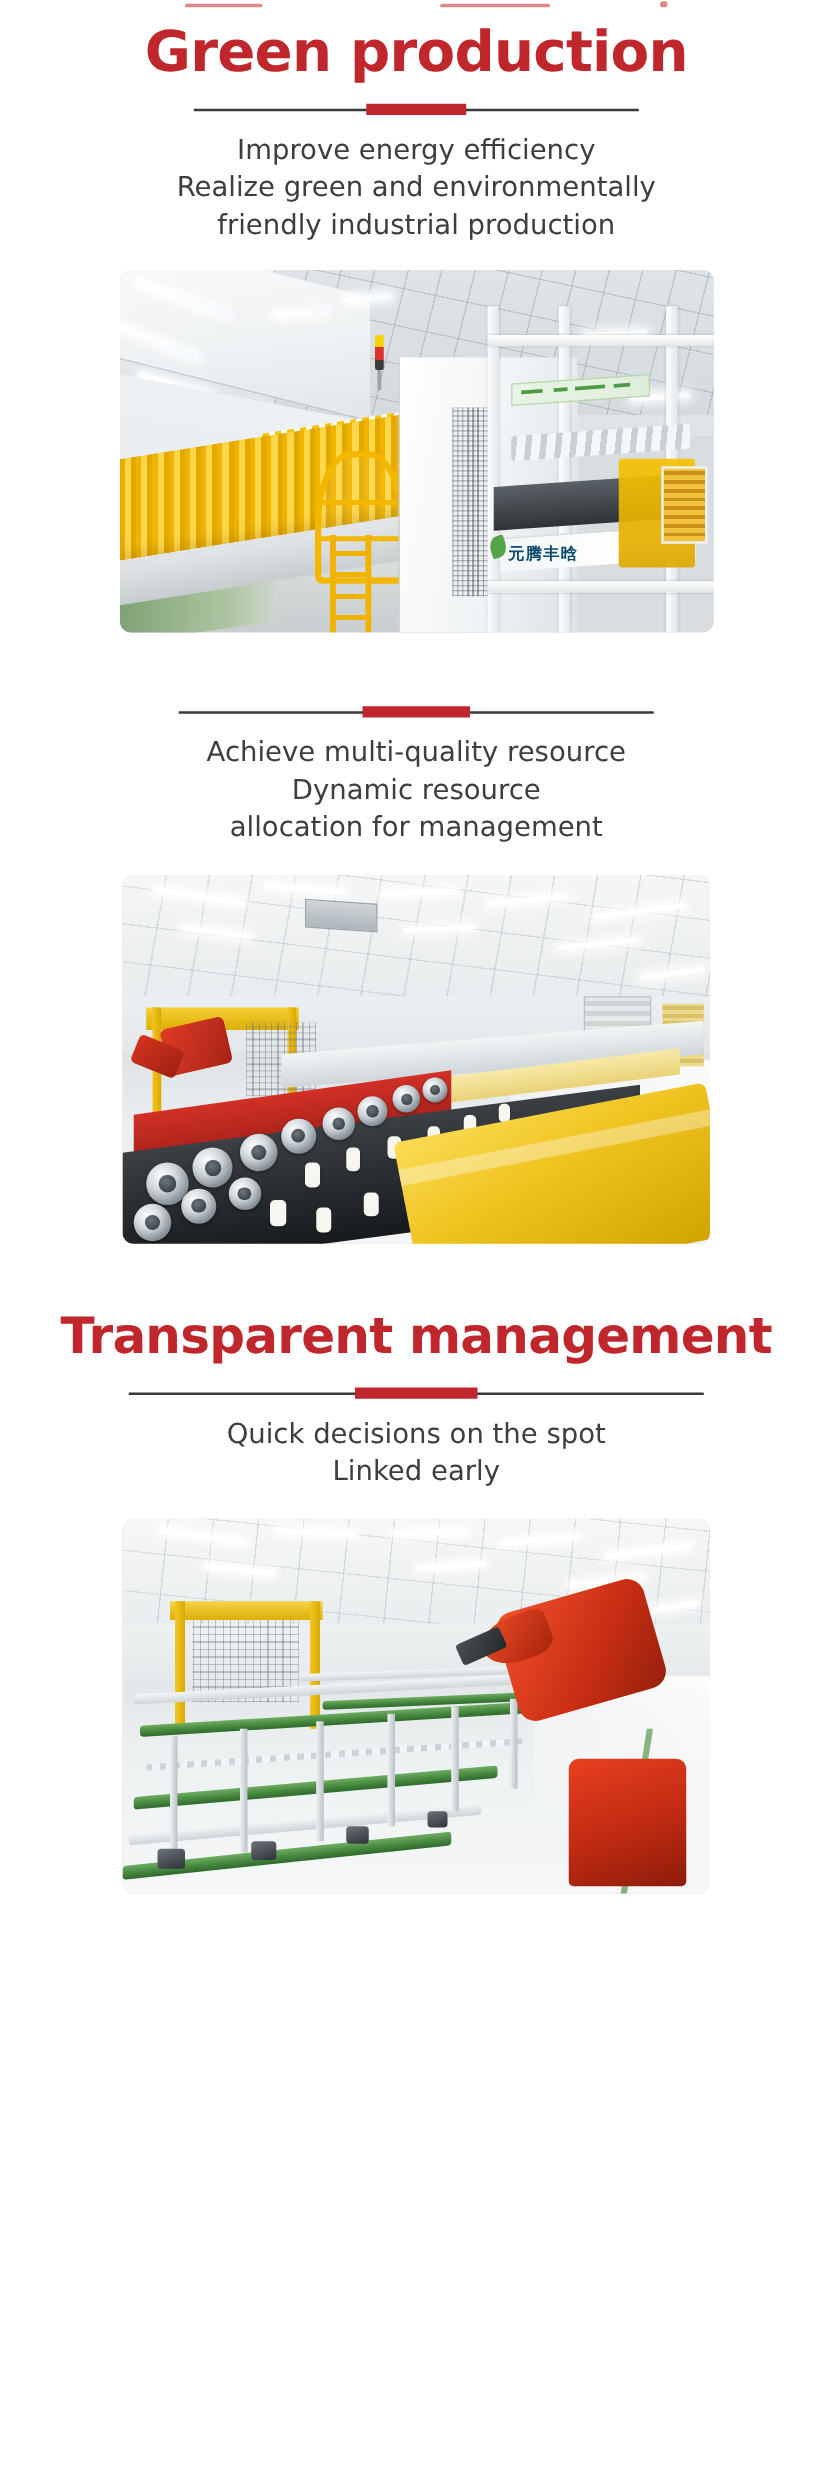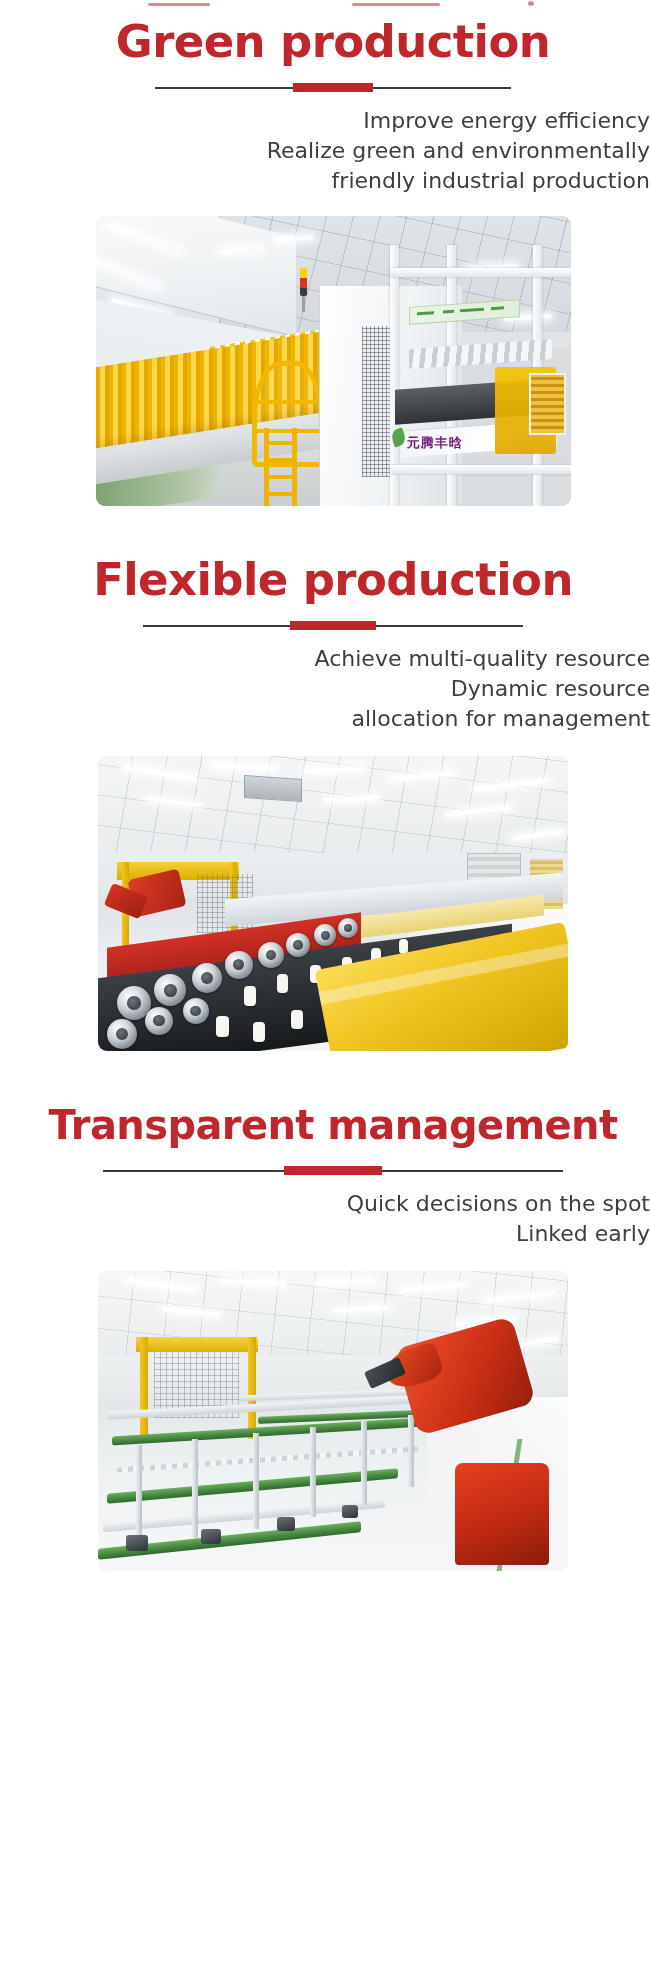--- a/index.html
+++ b/index.html
@@ -90,21 +90,21 @@
 
   .sec-sub {
     text-align: center;
     color: #3e3e3e;
     font-size: 22px;
     line-height: 30px;
     font-weight: normal;
     margin-top: 12px;
     font-family: "DejaVu Sans", sans-serif;
   }
-  .sec-sub span { display: block; white-space: nowrap; text-align: right; }
+  .sec-sub span { display: block; white-space: nowrap; }
 
   
   .photo {
     position: relative;
     margin: 0 auto;
     border-radius: 9px;
     overflow: hidden;
     background: #d9dde0;
   }
   .photo.p1 { width: 475px; height: 290px; }
@@ -221,21 +221,21 @@
     transform: skewY(-4deg);
   }
   .p1 .greenband {
     position: absolute; left: 64%; top: 72%; width: 33%; height: 9%;
     background: linear-gradient(90deg,#f4f7f8 0 10%, #ffffff 60%, #eef1f3);
     transform: skewY(-4deg);
     border-top: 1px solid #d5dadd;
   }
   .p1 .brandmark {
     position: absolute; left: 65.5%; top: 75%;
-    color: #701a75; font-size: 13px; font-weight: bold;
+    color: #0c4a6e; font-size: 13px; font-weight: bold;
     letter-spacing: 1px; white-space: nowrap;
     font-family: "DejaVu Sans", sans-serif;
   }
   .p1 .brandleaf {
     position: absolute; left: 62.5%; top: 73.5%;
     width: 13px; height: 17px;
     background: #56a44a;
     border-radius: 60% 10% 60% 10%;
     transform: rotate(-18deg);
   }
@@ -556,21 +556,20 @@
       <div class="greenband"></div>
       <div class="brandleaf"></div>
       <div class="brandmark">元腾丰晗</div>
       <div class="robot"></div>
       <div class="signal"></div>
       <div class="window"></div>
     </div>
   </div>
 
   <div class="section" style="padding-top:46px;">
-    <div class="sec-title s2">Flexible production</div>
 
     <div class="divider d2">
       <div class="rule"></div>
       <div class="red"></div>
     </div>
 
     <div class="sec-sub">
       <span>Achieve multi-quality resource</span>
       <span>Dynamic resource</span>
       <span>allocation for management</span>

